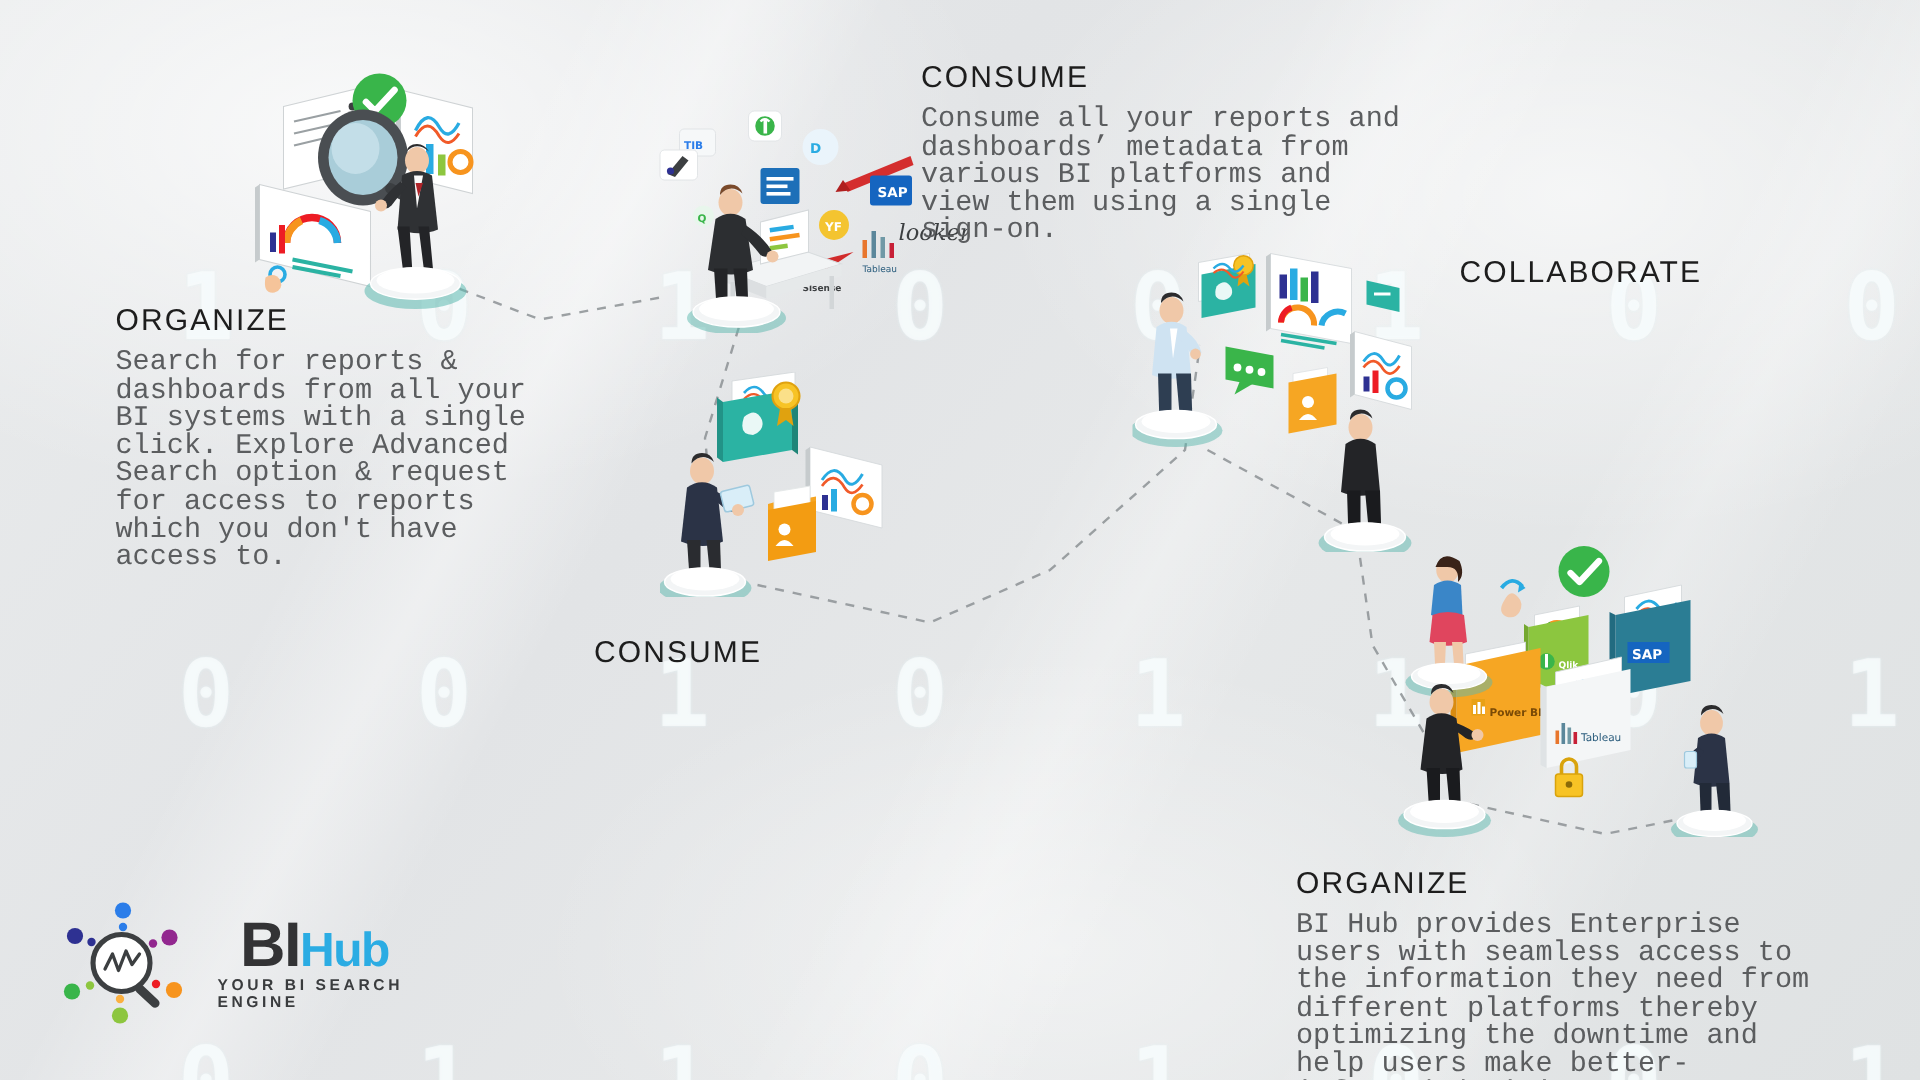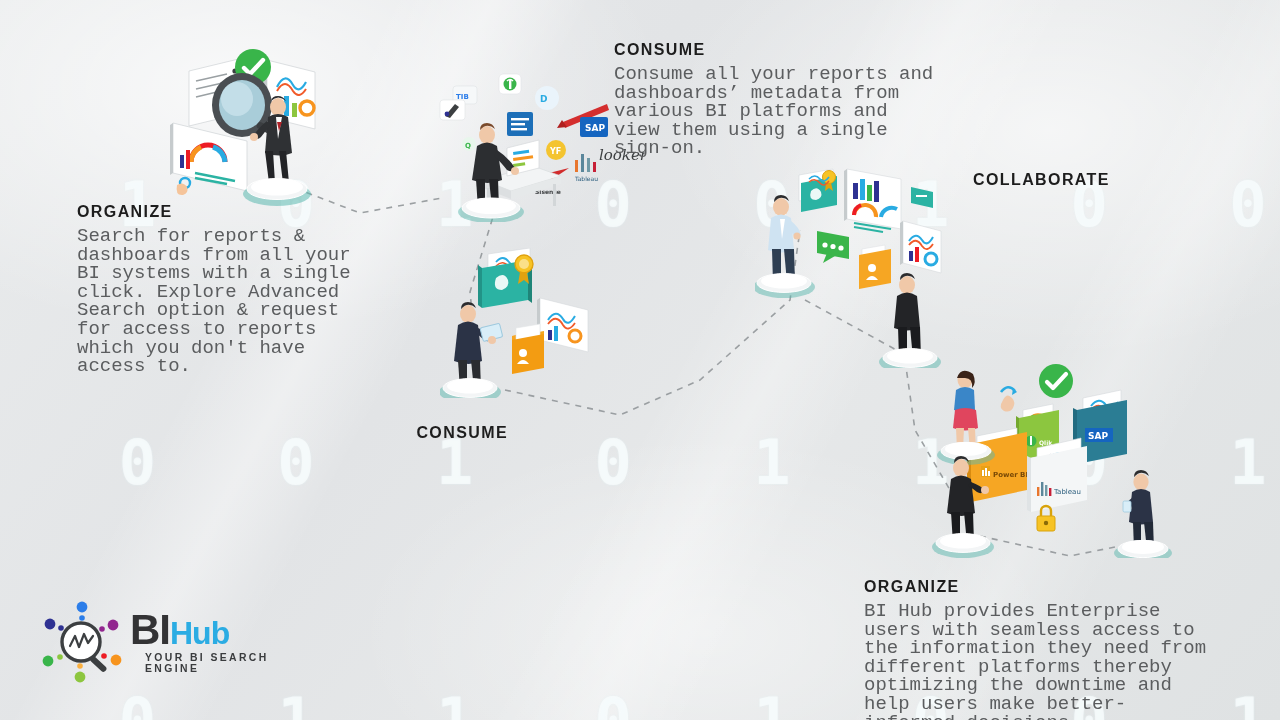--- a/index.html
+++ b/index.html
@@ -42,22 +42,22 @@
     font-size:62px;
     line-height:86px;
     white-space:pre;
     user-select:none;
   }
   #binary .brow { display:block; }
 
   
   .block { position:absolute; }
   .block h2 {
-    font-size:16px;
-    font-weight:700;
+    font-size:20px;
+    font-weight:400;
     letter-spacing:1.4px;
     color:#1d1d1d;
     margin-bottom:6px;
     font-family:"Liberation Sans", sans-serif;
   }
   .block p {
     font-size:19px;
     line-height:18.6px;
     color:#5b5d5f;
     font-family:Liberation Mono, monospace;
@@ -72,21 +72,21 @@
 
   
   #connectors { position:absolute; left:0; top:0; width:1280px; height:720px; pointer-events:none; }
 
   
   .scene { position:absolute; }
 
   
   #logo { position:absolute; left:38px; top:598px; width:250px; height:92px; }
   #logo-word { position:absolute; left:92px; top:8px; }
-  #logo-word .bi  { font-size:42px; font-weight:700; color:#333335; letter-spacing:-1px; font-family:"Liberation Sans", sans-serif; }
+  #logo-word .bi  { font-size:42px; font-weight:700; color:#333335; letter-spacing:-1px; font-family:"Liberation Sans", sans-serif;margin-left:30px; }
   #logo-word .hub { font-size:32px; font-weight:700; color:#2bace3; letter-spacing:-1px; font-family:"Liberation Sans", sans-serif;margin-top:32px; }
   #logo-tag {
     position:absolute; left:94px; top:54px;
     font-size:10.4px; font-weight:700; letter-spacing:2.4px; color:#3a3c3e;
     font-family:"Liberation Sans", sans-serif;
     margin-left:13px;
   }
 </style>
 </head>
 <body>

